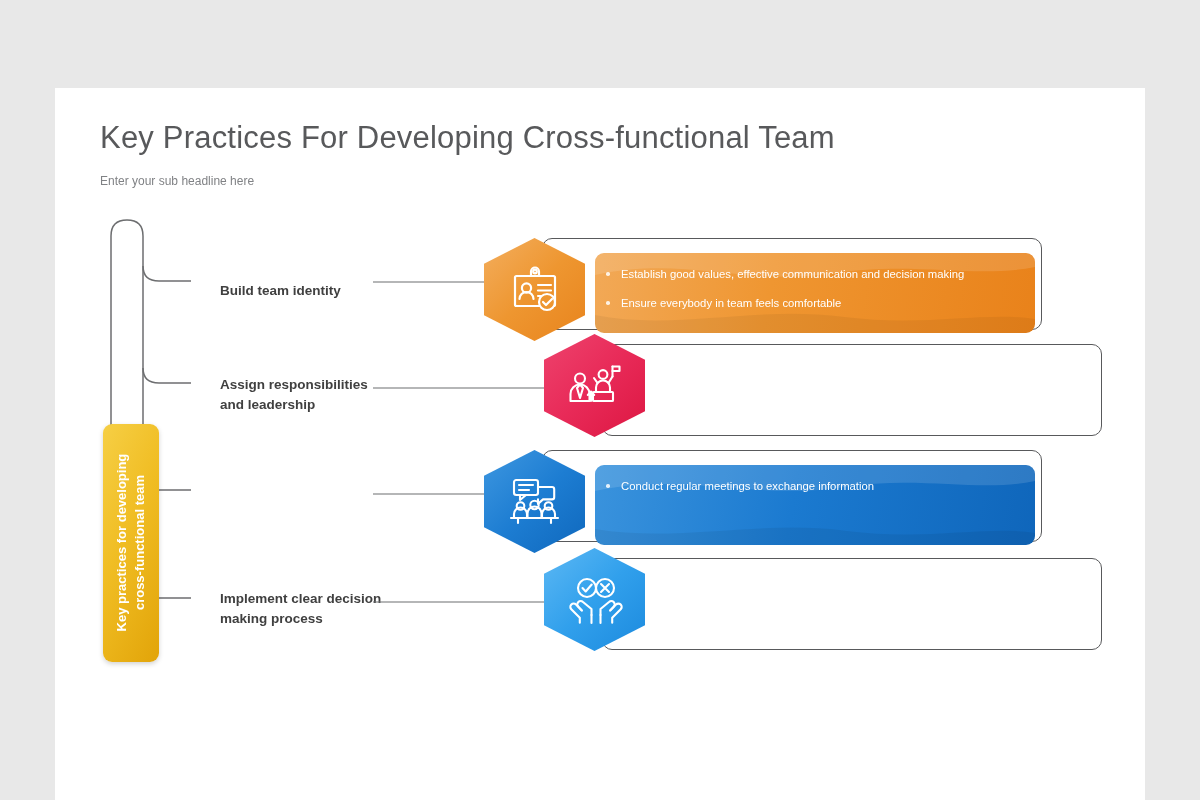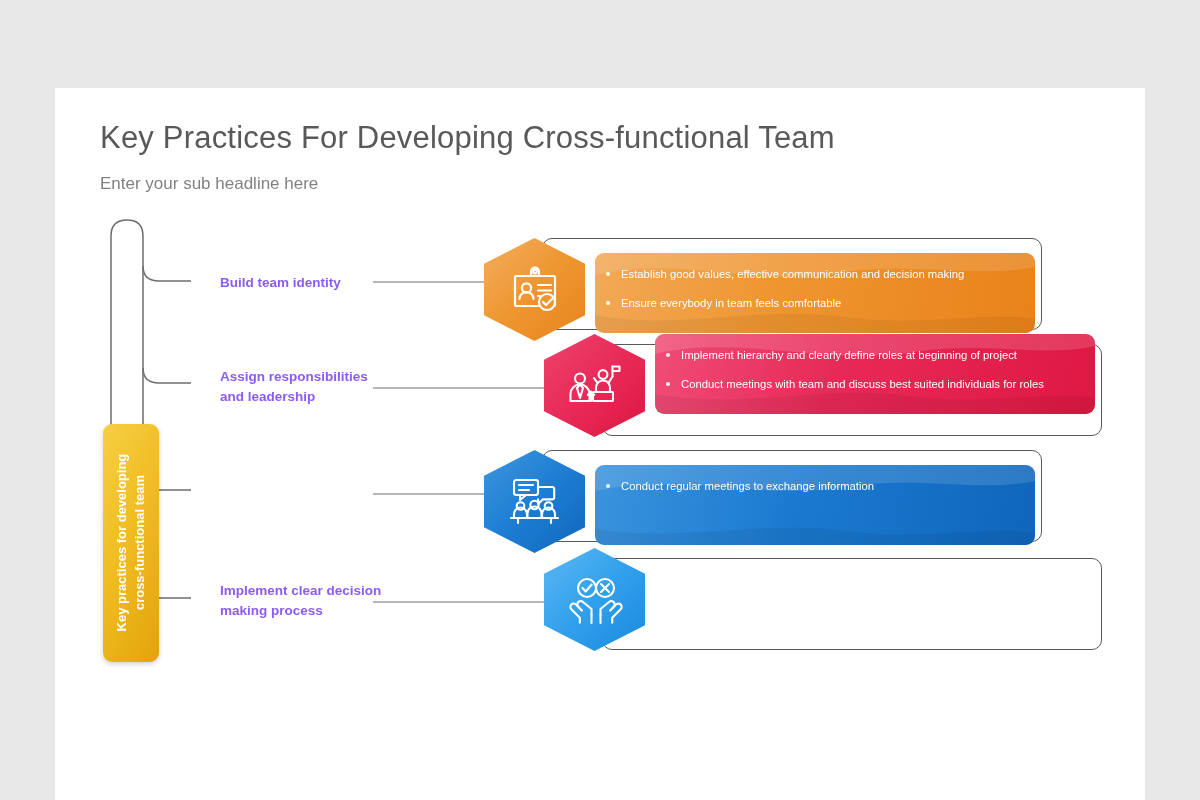--- a/index.html
+++ b/index.html
@@ -15,21 +15,21 @@
     width: 1090px; height: 784px;
     background: #ffffff;
   }
   #page-title {
     position: absolute; left: 45px; top: 32px;
     font-size: 31px; font-weight: 400; color: #58595b;
     letter-spacing: .2px; white-space: nowrap;
   }
   #page-subtitle {
     position: absolute; left: 45px; top: 86px;
-    font-size: 17px; color: #808285; font-weight: 400;
+    font-size: 12px; color: #808285; font-weight: 400;
   }
 
   
   #spine-svg { position: absolute; left: 0; top: 0; width: 1090px; height: 624px; pointer-events: none; }
 
   
   #main-tab {
     position: absolute; left: 48px; top: 336px;
     width: 56px; height: 238px;
     border-radius: 9px;
@@ -41,22 +41,23 @@
     transform: rotate(-90deg);
     white-space: nowrap;
     font-size: 13px; font-weight: bold; color: #ffffff;
     line-height: 1.35; text-align: center;
   }
 
   
   .row { position: absolute; left: 0; width: 1090px; height: 96px; }
   .row-label {
     position: absolute; left: 165px; width: 175px;
-    font-size: 13.5px; font-weight: bold; color: #8b5cf6;
+    font-size: 13.5px; font-weight: bold; color: #404040;
     line-height: 1.45;
+    margin-top: 8px;
   }
   .arrow-svg { position: absolute; left: 318px; }
 
   .hex {
     position: absolute;
     width: 101px; height: 103px;
     clip-path: polygon(50% 0%, 100% 25%, 100% 75%, 50% 100%, 0% 75%, 0% 25%);
     display: flex; align-items: center; justify-content: center;
   }
   .hex svg { display: block; }
@@ -155,30 +156,20 @@
 
   <div class="row" style="top:252px">
     <div class="row-label" style="top:27px">Assign responsibilities and leadership</div>
     <svg class="arrow-svg" style="top:41px" width="210" height="14" viewBox="0 0 210 14">
       <line x1="0" y1="7" x2="202" y2="7" stroke="#6d6e70" stroke-width="1.2"></line>
       <path d="M201 2.5 L208 7 L201 11.5" fill="none" stroke="#6d6e70" stroke-width="1.2"></path>
     </svg>
 
     <div class="frame" style="left:547px; top:4px; width:500px; height:92px;"></div>
 
-    <div class="panel" style="left:600px; top:-6px; width:440px; height:80px; background:linear-gradient(100deg,#ef4d76 0%,#e82a58 40%,#df1843 100%);">
-      <svg class="wave" viewBox="0 0 440 80" preserveAspectRatio="none">
-        <path d="M0 20 C80 0, 170 32, 260 18 C330 7, 390 24, 440 12 L440 0 L0 0 Z" fill="#ffffff" opacity="0.14"></path>
-        <path d="M0 60 C90 76, 170 50, 255 62 C335 72, 395 56, 440 64 L440 80 L0 80 Z" fill="#000000" opacity="0.06"></path>
-      </svg>
-      <ul class="bullets">
-        <li>Implement hierarchy and clearly define roles at beginning of project</li>
-        <li>Conduct meetings with team and discuss best suited individuals for roles</li>
-      </ul>
-    </div>
 
     <div class="hex" style="left:489px; top:-6px; background:linear-gradient(135deg,#ee436d 0%,#e82a58 50%,#dd1742 100%);">
       <svg width="56" height="52" viewBox="0 0 56 52" fill="none" stroke="#ffffff" stroke-width="2.1" stroke-linecap="round" stroke-linejoin="round">
         <circle cx="13" cy="18.5" r="5"></circle>
         <path d="M3.5 41 v-7 a9.5 9.5 0 0 1 19 0 v7 Z"></path>
         <path d="M13 24.5 l-3 3.5 l3 10 l3 -10 Z"></path>
         <rect x="26" y="32" width="20" height="9" rx="0.8"></rect>
         <circle cx="36" cy="14.5" r="4.4"></circle>
         <path d="M29 32 v-4.5 a7 7 0 0 1 14 0 V32"></path>
         <path d="M30.5 23 l-3.5 -5"></path>

